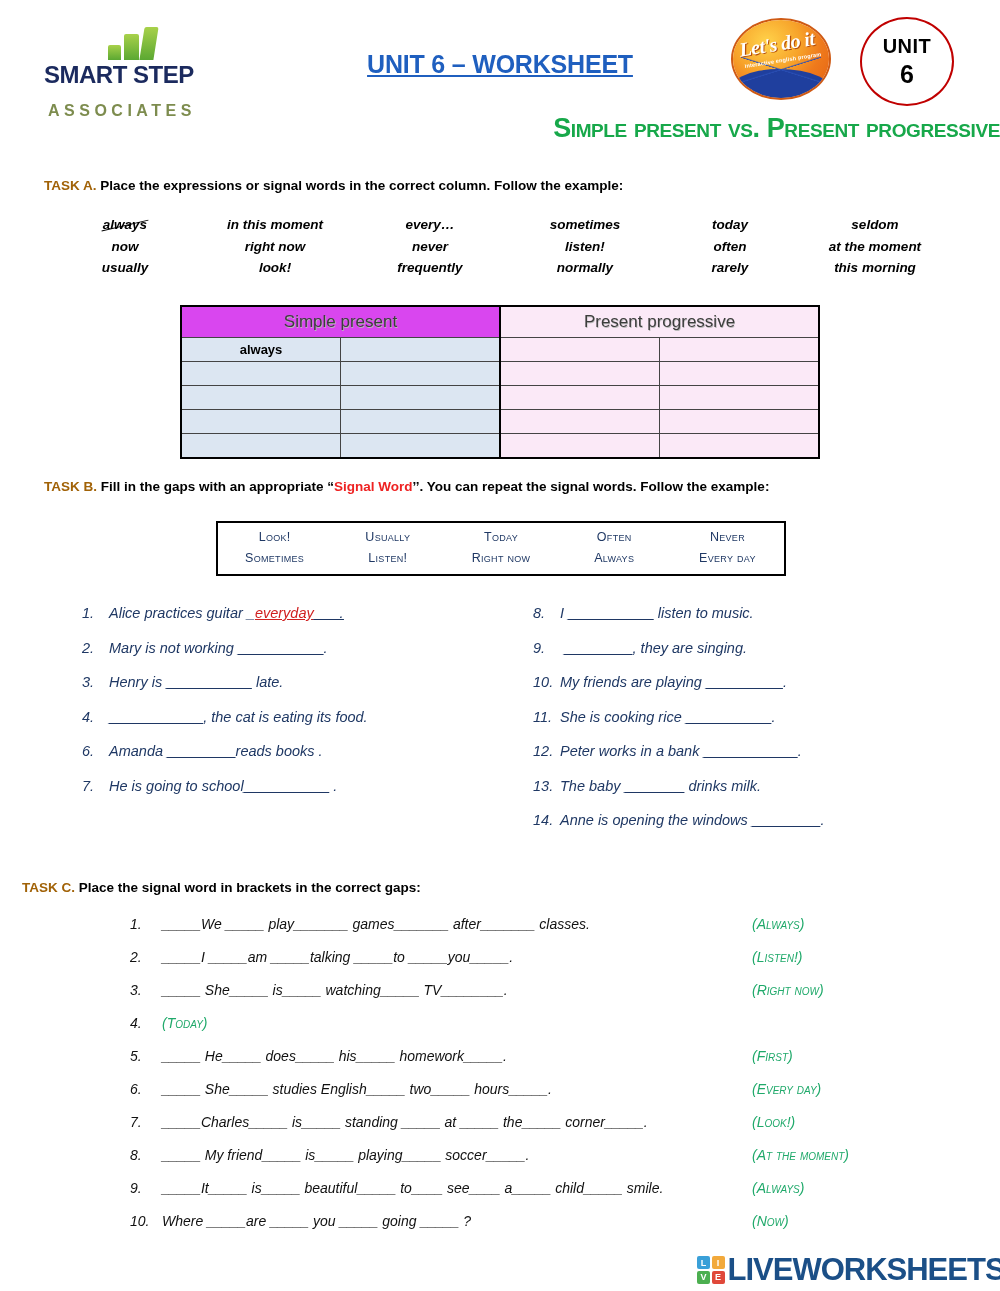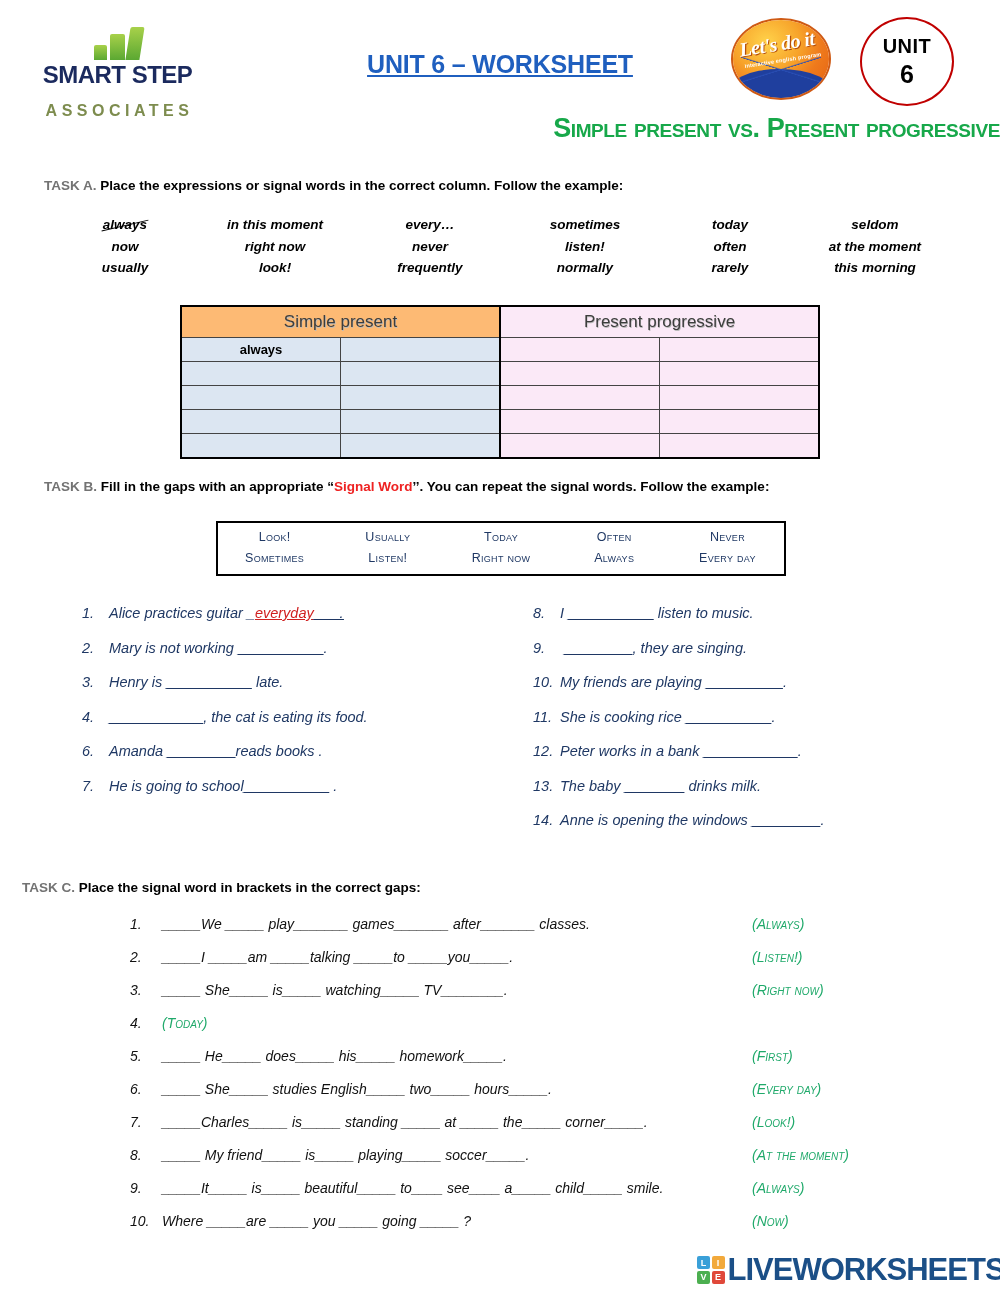--- a/index.html
+++ b/index.html
@@ -16,24 +16,24 @@
     overflow: hidden;
   }
 
   
   .header {
     position: relative;
     height: 160px;
   }
   .logo-smartstep {
     position: absolute;
-    left: 30px;
+    left: 44px;
     top: 26px;
     width: 175px;
-    text-align: center;
+    text-align: left;
   }
   .ss-bars {
     height: 34px;
     display: flex;
     align-items: flex-end;
     justify-content: center;
     gap: 3px;
     margin-bottom: 2px;
   }
   .ss-bar {
@@ -170,21 +170,21 @@
     color: #000;
     margin-top: 2px;
   }
 
   
   .task-line {
     font-size: 13.5px;
     font-weight: bold;
     color: #000;
   }
-  .task-tag { color: #737373; font-weight: bold; }
+  .task-tag { color: #a16207; font-weight: bold; }
   .red-inline { color: #ee2222; }
 
   #taskA-head { position: absolute; left: 44px; top: 178px; }
   #taskB-head { position: absolute; left: 44px; top: 479px; }
   #taskC-head { position: absolute; left: 22px; top: 880px; }
 
   
   .wordbank {
     position: absolute;
     left: 55px;
@@ -235,21 +235,21 @@
   }
   .taskA-table th {
     height: 30px;
     font-size: 17px;
     font-weight: normal;
     color: #3d3d3d;
     text-shadow: 0.6px 0.6px 0.6px #bbb;
   }
   .col-sp { background: #dce6f2; width: 158px; }
   .col-pp { background: #fbe9f7; width: 158px; }
-  .hdr-sp { background: #fdba74; border-right: 2px solid #000 !important; }
+  .hdr-sp { background: #d946ef; border-right: 2px solid #000 !important; }
   .hdr-pp { background: #fbe9f7; }
   .cell-example {
     font-weight: bold;
     font-size: 13px;
     text-align: center;
     color: #000;
     font-family: "Liberation Sans", sans-serif;
   }
   .div-strong { border-right: 2px solid #000 !important; }
 

